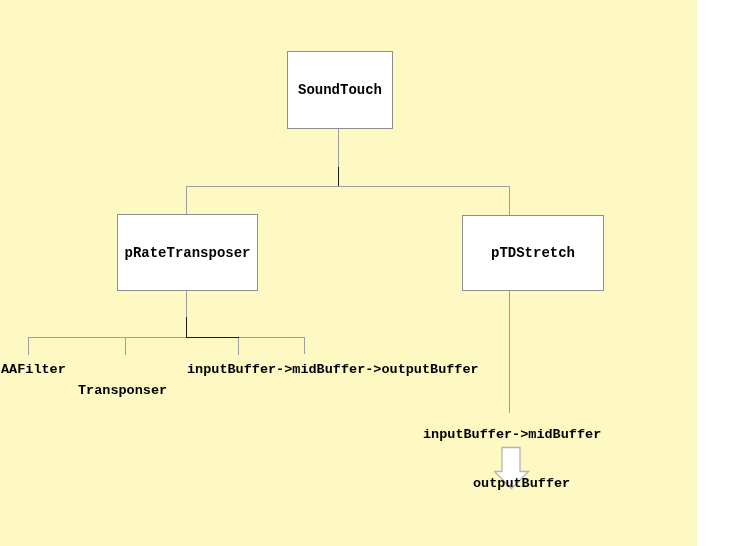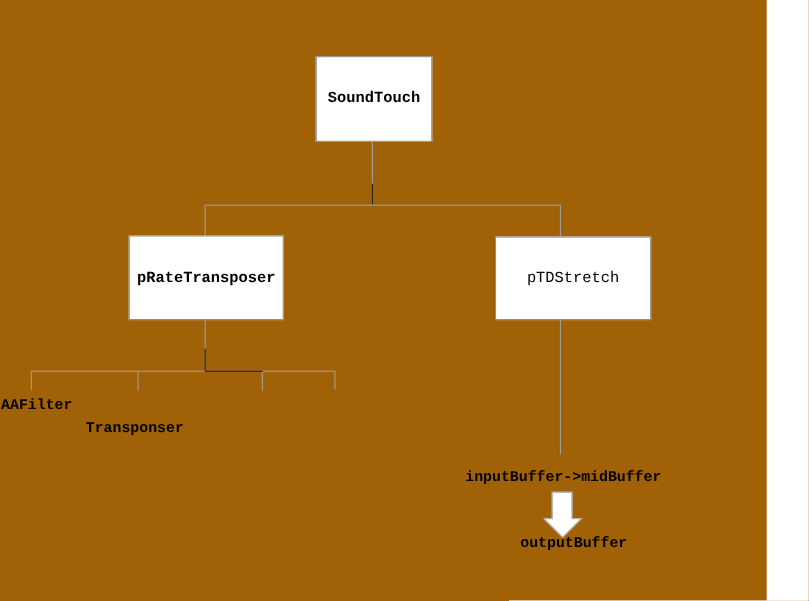--- a/index.html
+++ b/index.html
@@ -4,21 +4,21 @@
 <style>
   html, body {
     margin: 0;
     padding: 0;
     background: #ffffff;
   }
   #canvas {
     position: relative;
     width: 697px;
     height: 546px;
-    background: #a16207;
+    background: #fef9c3;
     overflow: hidden;
     font-family: "Liberation Mono", "DejaVu Sans Mono", monospace;
     color: #000000;
   }
   .box {
     position: absolute;
     border: 1px solid #8e8e8e;
     background: #ffffff;
     display: flex;
     align-items: center;
@@ -46,21 +46,21 @@
     position: absolute;
     left: 494px;
     top: 446px;
     width: 36px;
     height: 44px;
   }
 
   
   #box-root  { left: 287px; top: 51px;  width: 106px; height: 78px; }
   #box-left  { left: 117px; top: 214px; width: 141px; height: 77px; font-weight: bold; }
-  #box-right { left: 450px; top: 215px; width: 142px; height: 76px; }
+  #box-right { left: 462px; top: 215px; width: 142px; height: 76px; font-weight: bold; }
 
   
   #v1        { left: 338px; top: 129px; width: 1px; height: 57px; }
   #v1-dark   { left: 338px; top: 167px; width: 1px; height: 19px; }
   #h1        { left: 186px; top: 186px; width: 324px; height: 1px; }
   #v2        { left: 186px; top: 187px; width: 1px; height: 27px; }
   #v3        { left: 509px; top: 187px; width: 1px; height: 28px; }
   #v4        { left: 186px; top: 291px; width: 1px; height: 46px; }
   #v4-dark   { left: 186px; top: 317px; width: 1px; height: 20px; }
   #h2        { left: 28px;  top: 337px; width: 277px; height: 1px; }
@@ -69,21 +69,21 @@
   #tick2     { left: 125px; top: 338px; width: 1px; height: 17px; }
   #tick3     { left: 238px; top: 338px; width: 1px; height: 17px; }
   #tick4     { left: 304px; top: 338px; width: 1px; height: 16px; }
   #v5        { left: 509px; top: 291px; width: 1px; height: 122px; }
 
   
   #lbl-aafilter    { left: 1px;   top: 361px; }
   #lbl-transponser { left: 78px;  top: 382px; }
   #lbl-chain       { left: 187px; top: 361px; }
   #lbl-inmid       { left: 423px; top: 426px; }
-  #lbl-out         { left: 473px; top: 486px; }
+  #lbl-out         { left: 473px; top: 475px; }
 </style>
 </head>
 <body>
 
 <div id="canvas">
 
   <div class="line" id="v1"></div>
   <div class="line dark" id="v1-dark"></div>
   <div class="line" id="h1"></div>
   <div class="line" id="v2"></div>
@@ -105,20 +105,21 @@
   </div>
   <div class="box" id="box-left">
     <span>pRateTransposer</span>
   </div>
   <div class="box" id="box-right">
     <span>pTDStretch</span>
   </div>
 
   <div class="lbl" id="lbl-aafilter">AAFilter</div>
   <div class="lbl" id="lbl-transponser">Transponser</div>
+  <div class="lbl" id="lbl-chain">inputBuffer-&gt;midBuffer-&gt;outputBuffer</div>
 
   <div class="lbl" id="lbl-inmid">inputBuffer-&gt;midBuffer</div>
 
   <div class="arrow-wrap">
     <svg width="36" height="44" viewBox="0 0 36 44" xmlns="http://www.w3.org/2000/svg">
       <polygon points="8,1.5 26,1.5 26,25.5 34.5,25.5 17.5,42.5 0.5,25.5 8,25.5" fill="#ffffff" stroke="#b5b5b5" stroke-width="1.3"></polygon>
     </svg>
   </div>
 
   <div class="lbl" id="lbl-out">outputBuffer</div>

